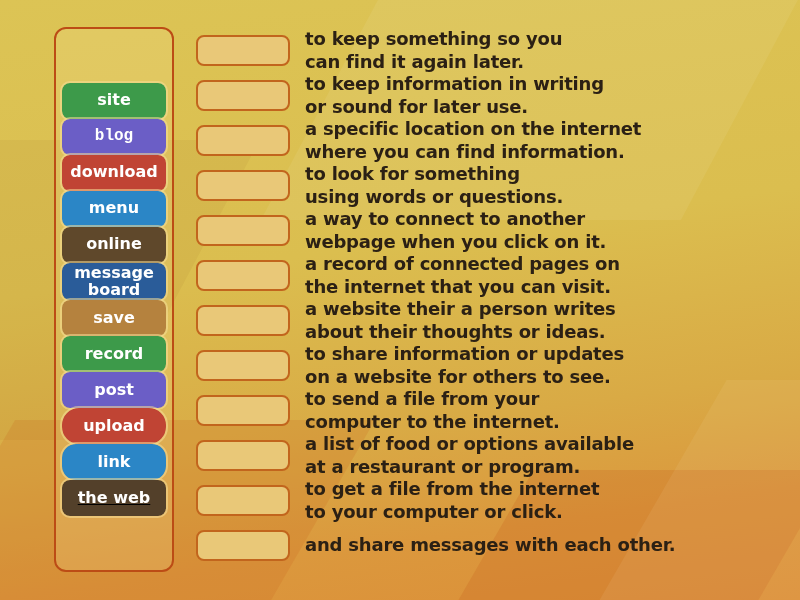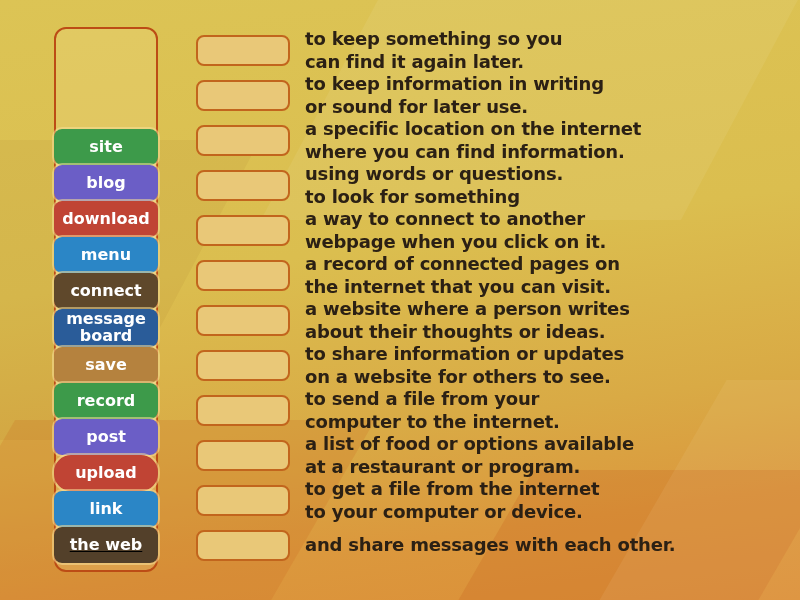--- a/index.html
+++ b/index.html
@@ -27,28 +27,28 @@
              background: rgba(200,95,25,0.18); transform: skewX(-30deg); }
   .shape-4 { left: 470px; top: 470px; width: 300px; height: 220px;
              background: rgba(198,90,28,0.22); transform: skewX(-30deg); }
   .shape-5 { left: 640px; top: 380px; width: 400px; height: 300px;
              background: rgba(255,240,200,0.08); transform: skewX(-30deg); }
 
   
   .terms-panel {
     position: absolute;
     left: 54px; top: 27px;
-    width: 104px; height: 545px;
+    width: 120px; height: 545px;
     box-sizing: border-box;
     border: 2px solid #bc4c15;
     border-radius: 12px;
     background: rgba(248,224,152,0.22);
     display: flex;
     flex-direction: column;
-    justify-content: flex-end;
+    justify-content: center;
     align-items: center;
     padding: 7px 0;
   }
   .term-tile {
     width: 104px;
     min-height: 36px;
     box-sizing: border-box;
     border-radius: 8px;
     display: flex;
     align-items: center;
@@ -109,34 +109,34 @@
     <div class="shape shape-3"></div>
     <div class="shape shape-4"></div>
     <div class="shape shape-5"></div>
   </div>
 
   <div class="terms-panel" id="terms-panel">
   <div class="term-tile" style="background: rgb(61, 154, 74);">
     <span class="term-label">site</span>
   </div>
 
-  <div class="term-tile" style="background: rgb(107, 94, 198);">
+  <div class="term-tile" style="background: rgb(107, 94, 198); font-family: Liberation Mono, monospace;">
     <span class="term-label">blog</span>
   </div>
 
   <div class="term-tile" style="background: rgb(192, 68, 52);">
     <span class="term-label">download</span>
   </div>
 
   <div class="term-tile" style="background: rgb(43, 134, 198);">
     <span class="term-label">menu</span>
   </div>
 
   <div class="term-tile" style="background: rgb(95, 72, 43);">
-    <span class="term-label">connect</span>
+    <span class="term-label">online</span>
   </div>
 
   <div class="term-tile" style="background: rgb(42, 92, 153);">
     <span class="term-label">message board</span>
   </div>
 
   <div class="term-tile" style="background: rgb(181, 130, 62);">
     <span class="term-label">save</span>
   </div>
 
@@ -145,21 +145,21 @@
   </div>
 
   <div class="term-tile" style="background: rgb(107, 94, 198);">
     <span class="term-label">post</span>
   </div>
 
   <div class="term-tile" style="background: rgb(192, 68, 52); border-radius: 17px;">
     <span class="term-label">upload</span>
   </div>
 
-  <div class="term-tile" style="background: rgb(43, 134, 198);">
+  <div class="term-tile" style="background: rgb(43, 134, 198); border-radius: 14px;">
     <span class="term-label">link</span>
   </div>
 
   <div class="term-tile" style="background: rgb(83, 64, 42); text-decoration: underline;">
     <span class="term-label">the web</span>
   </div>
 </div>
   <div class="defs-panel" id="defs-panel">
   <div class="def-row">
     <div class="answer-slot"></div>
@@ -181,22 +181,22 @@
     <div class="answer-slot"></div>
     <div class="def-text">
       <span>a specific location on the internet</span>
       <span>where you can find information.</span>
     </div>
   </div>
 
   <div class="def-row">
     <div class="answer-slot"></div>
     <div class="def-text">
+      <span>to look for something</span>
       <span>using words or questions.</span>
-      <span>to look for something</span>
     </div>
   </div>
 
   <div class="def-row">
     <div class="answer-slot"></div>
     <div class="def-text">
       <span>a way to connect to another</span>
       <span>webpage when you click on it.</span>
     </div>
   </div>
@@ -205,21 +205,21 @@
     <div class="answer-slot"></div>
     <div class="def-text">
       <span>a record of connected pages on</span>
       <span>the internet that you can visit.</span>
     </div>
   </div>
 
   <div class="def-row">
     <div class="answer-slot"></div>
     <div class="def-text">
-      <span>a website where a person writes</span>
+      <span>a website their a person writes</span>
       <span>about their thoughts or ideas.</span>
     </div>
   </div>
 
   <div class="def-row">
     <div class="answer-slot"></div>
     <div class="def-text">
       <span>to share information or updates</span>
       <span>on a website for others to see.</span>
     </div>
@@ -238,21 +238,21 @@
     <div class="def-text">
       <span>a list of food or options available</span>
       <span>at a restaurant or program.</span>
     </div>
   </div>
 
   <div class="def-row">
     <div class="answer-slot"></div>
     <div class="def-text">
       <span>to get a file from the internet</span>
-      <span>to your computer or device.</span>
+      <span>to your computer or click.</span>
     </div>
   </div>
 
   <div class="def-row">
     <div class="answer-slot"></div>
     <div class="def-text">
       <span>and share messages with each other.</span>
     </div>
   </div>
 </div>

